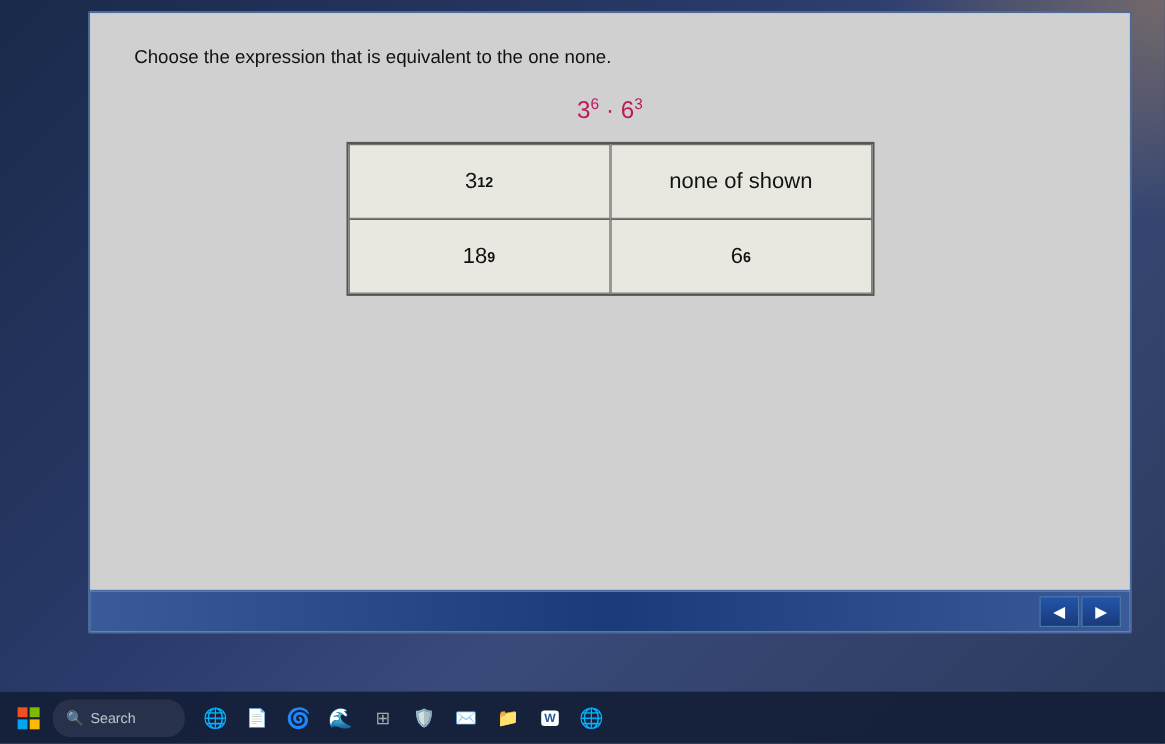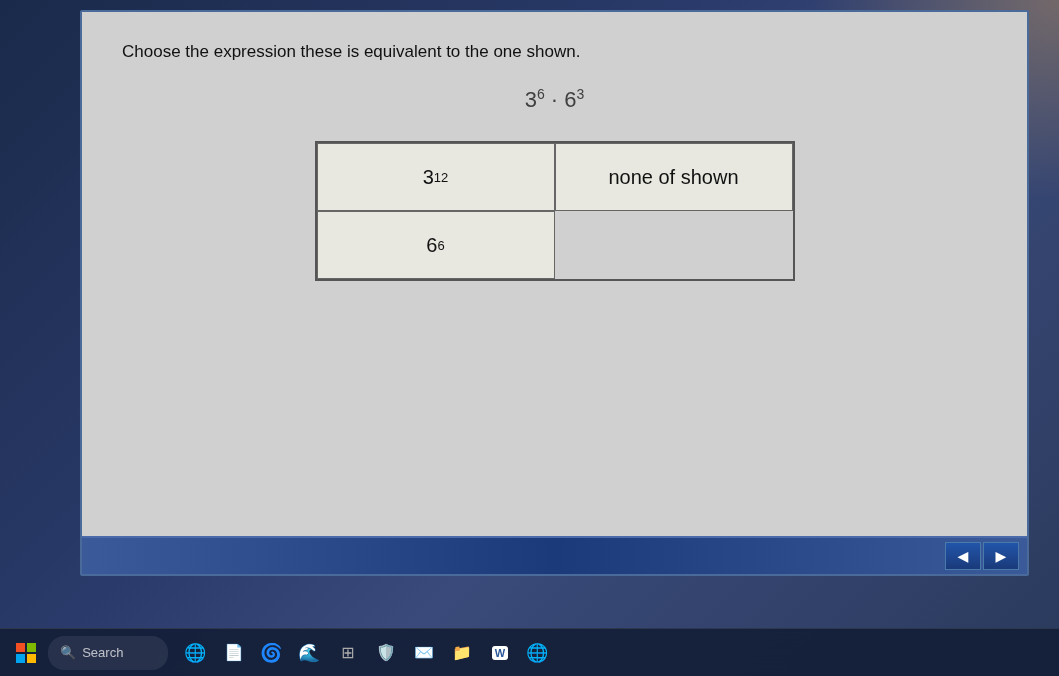--- a/index.html
+++ b/index.html
@@ -53,22 +53,22 @@
     .question-text {
       font-size: 17px;
       color: #111;
       margin-bottom: 24px;
       font-weight: normal;
     }
 
     .expression-display {
       text-align: center;
       font-size: 22px;
-      color: #404040;
-      margin-bottom: 28px;
+      color: #be185d;
+      margin-bottom: 16px;
       font-weight: 500;
     }
 
     .expression-display sup {
       font-size: 14px;
     }
 
     .options-grid {
       display: grid;
       grid-template-columns: 1fr 1fr;
@@ -86,20 +86,21 @@
       align-items: center;
       justify-content: center;
       font-size: 20px;
       color: #111;
       cursor: pointer;
       transition: background 0.15s;
     }
 
     .option-cell sup {
       font-size: 13px;
+      font-weight: bold;
     }
 
     
     .nav-bar {
       height: 38px;
       background: linear-gradient(to right, #3a5a9a, #2a4a8a, #1a3a7a, #2a4a8a, #3a5a9a);
       display: flex;
       align-items: center;
       justify-content: flex-end;
       padding-right: 8px;
@@ -208,39 +209,43 @@
       font-size: 16px;
     }
   </style>
 </head>
 <body>
 
 <div class="desktop-bg"></div>
 
 <div class="main-window">
   <div class="content-area">
-    <p class="question-text">Choose the expression these is equivalent to the one shown.</p>
+    <p class="question-text">Choose the expression that is equivalent to the one none.</p>
 
     <div class="expression-display">
       <span>3</span><sup>6</sup>
       <span> · </span>
       <span>6</span><sup>3</sup>
     </div>
 
     <div class="options-grid">
 
       <div class="option-cell">
         <span>3</span>
           <sup>12</sup>
       </div>
 
       <div class="option-cell">
         <span>none of shown</span>
       </div>
 
+      <div class="option-cell">
+        <span>18</span>
+          <sup>9</sup>
+      </div>
 
       <div class="option-cell">
         <span>6</span>
           <sup>6</sup>
       </div>
     </div>
   </div>
 
   <div class="nav-bar">
     <div class="nav-buttons">

